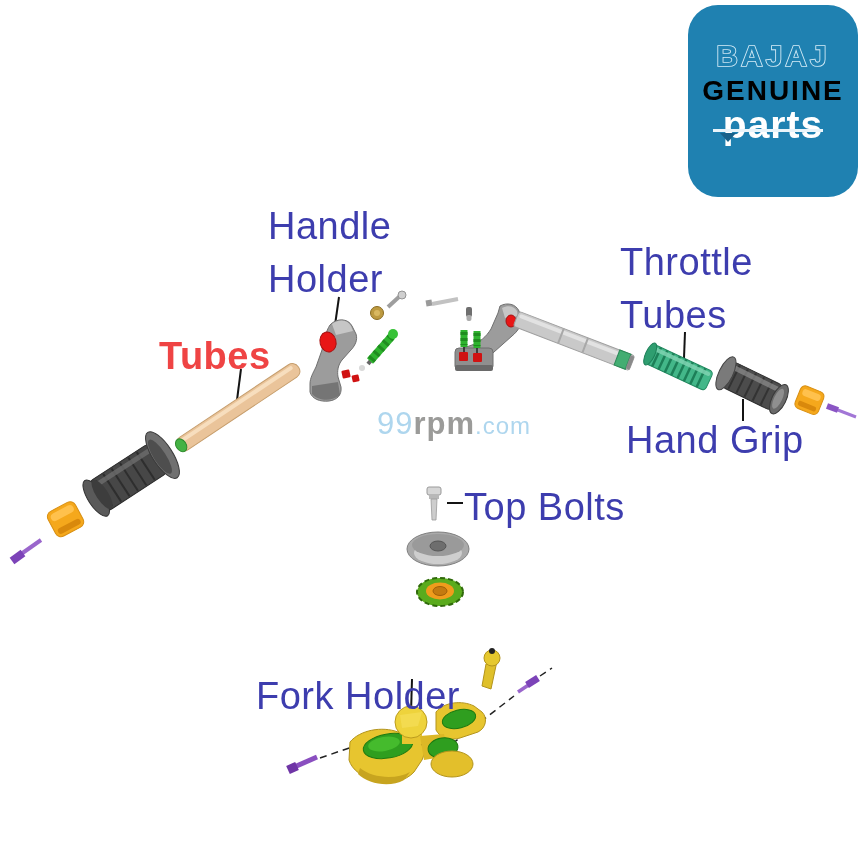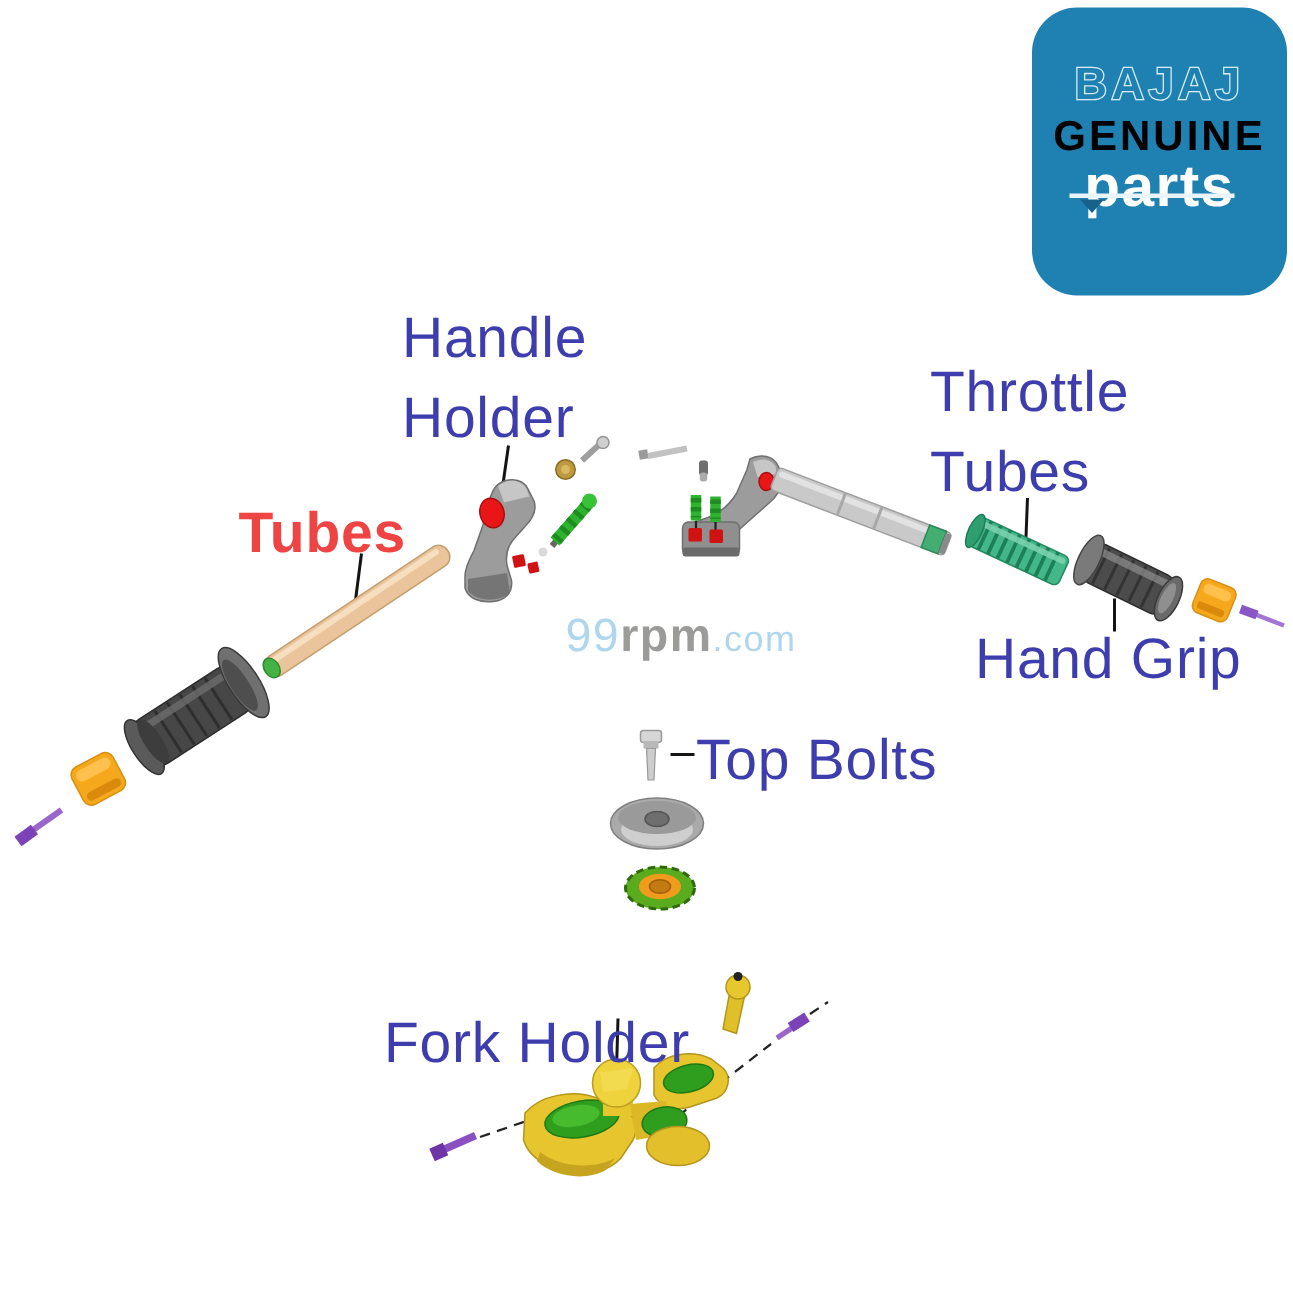--- a/index.html
+++ b/index.html
@@ -8,21 +8,21 @@
     font-family:"Liberation Sans", sans-serif;overflow:hidden;
   }
   .art{position:absolute;left:0;top:0;}
   .part-label{
     position:absolute;font-size:38px;line-height:53px;color:#3d3dae;
     white-space:nowrap;letter-spacing:0.5px;
   }
   .lbl-handle-holder{left:268px;top:200px;}
   .lbl-throttle-pipe{left:620px;top:236px;}
   .lbl-tubes{left:159px;top:330px;}
-  .lbl-hand-grip{left:650px;top:414px;}
+  .lbl-hand-grip{left:626px;top:414px;}
   .lbl-top-bolts{left:464px;top:481px;}
   .lbl-fork-holder{left:256px;top:670px;}
   .watermark{
     position:absolute;left:337px;top:406px;font-size:31px;letter-spacing:1px;
     white-space:nowrap;
     margin-left:40px;
   }
   .wm-light{color:#aed6ee;}
   .wm-rpm{color:#9b9b99;font-weight:bold;}
   .wm-com{font-size:24px;}

